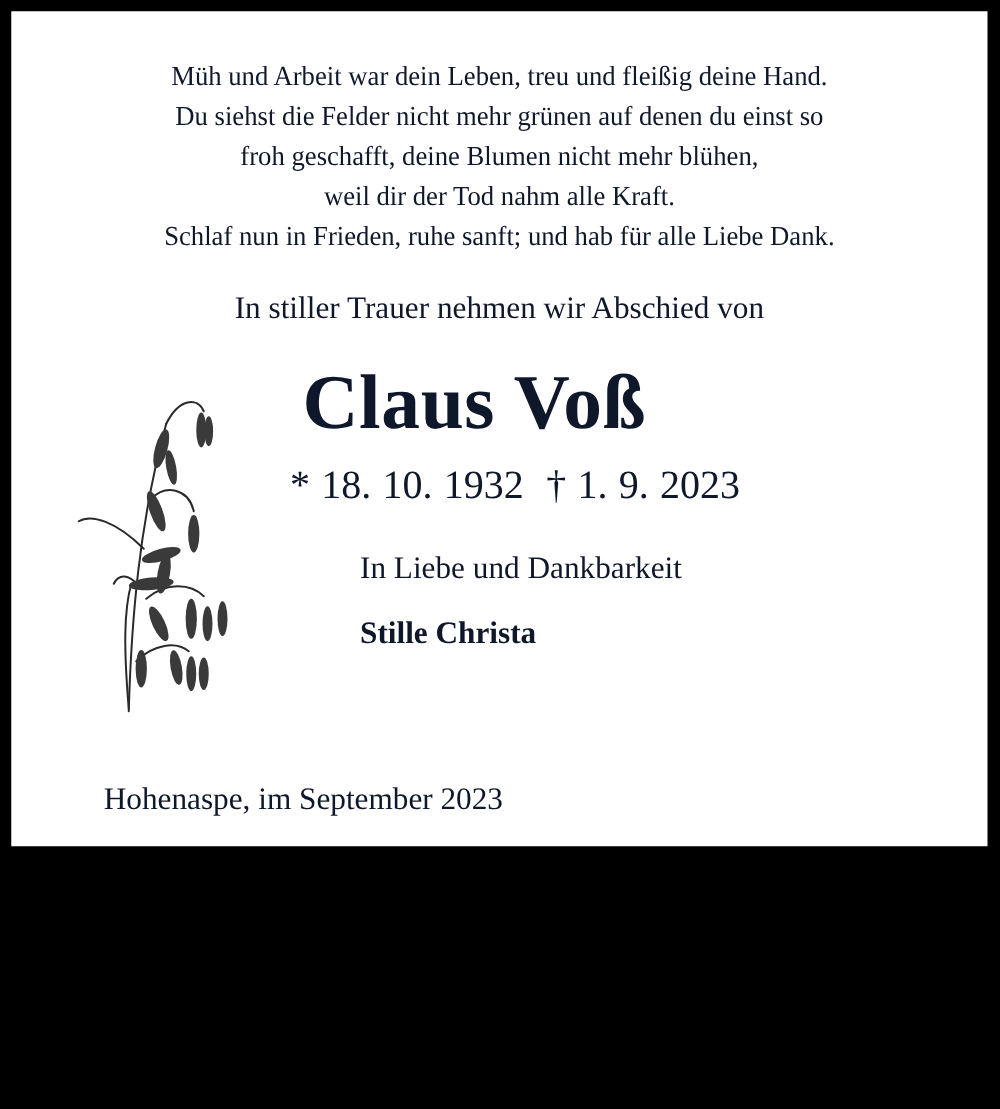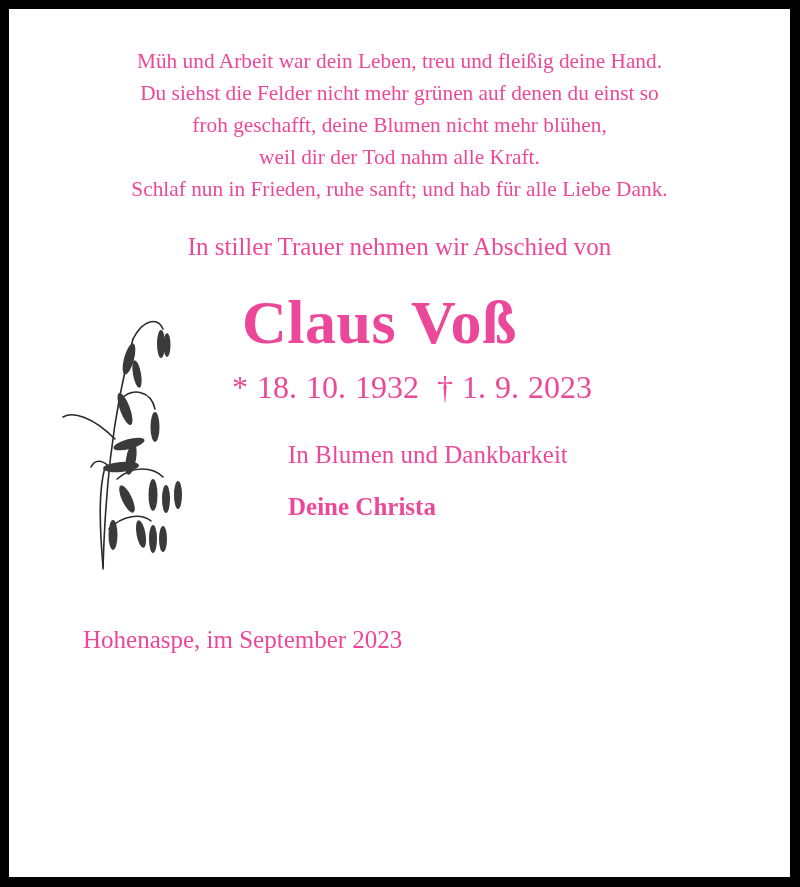--- a/index.html
+++ b/index.html
@@ -1,19 +1,19 @@
 <!DOCTYPE html>
 <html><head>
   <meta charset="utf-8">
   <style>
     html, body { margin: 0; padding: 0; background: #000; }
     body { width: 800px; height: 887px; position: relative; overflow: hidden; }
     .card {
-      position: absolute; left: 9px; top: 9px; width: 781px; height: 868px;
-      background: #fff; color: #ec4899;
+      position: absolute; left: 9px; top: 9px; width: 781px; height: 668px;
+      background: #fff; color: #0f172a;
       font-family: "Liberation Serif", "DejaVu Serif", serif;
     }
     .abs { position: absolute; white-space: nowrap; }
     .verse {
       position: absolute; left: 0; top: 36px; width: 781px;
       text-align: center; font-size: 22px; line-height: 32px;
       transform: scaleX(0.97); transform-origin: center top;
     }
     .verse div { white-space: nowrap; }
     .intro { left: 0; width: 781px; top: 224px; text-align: center; font-size: 25px; }
@@ -75,19 +75,19 @@
       <ellipse cx="130" cy="240" rx="4" ry="13"></ellipse>
     </g>
   </svg>
 
   <div class="abs name">Claus Voß</div>
 
   <div class="abs dates">
     <span>* 18. 10. 1932</span><span class="gap"></span><span>† 1. 9. 2023</span>
   </div>
 
-  <div class="abs thanks">In Blumen und Dankbarkeit</div>
-  <div class="abs family1">Deine Christa</div>
+  <div class="abs thanks">In Liebe und Dankbarkeit</div>
+  <div class="abs family1">Stille Christa</div>
 
   <div class="abs place">Hohenaspe, im September 2023</div>
 
 
 </div>
 
 </body></html>

